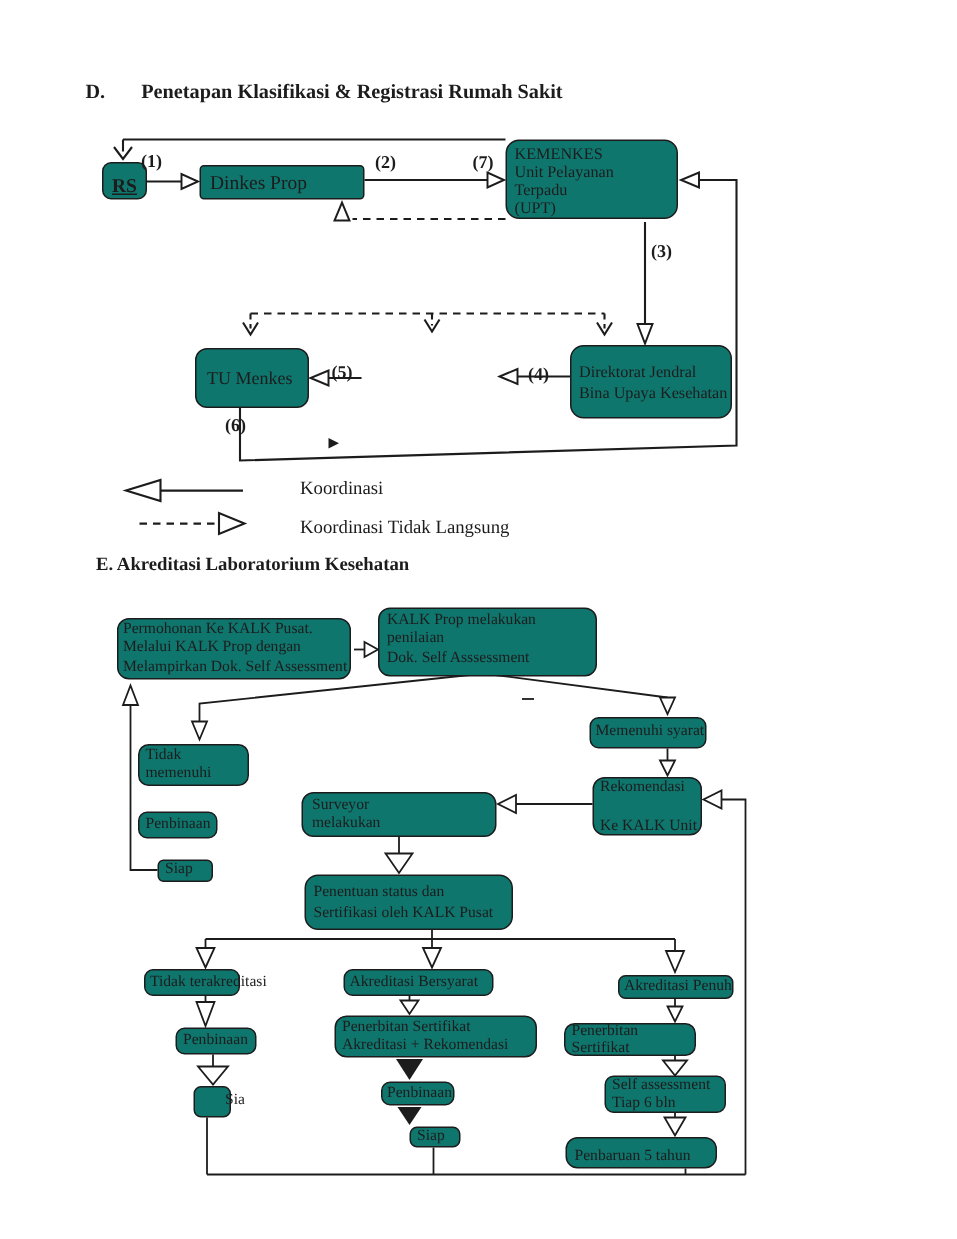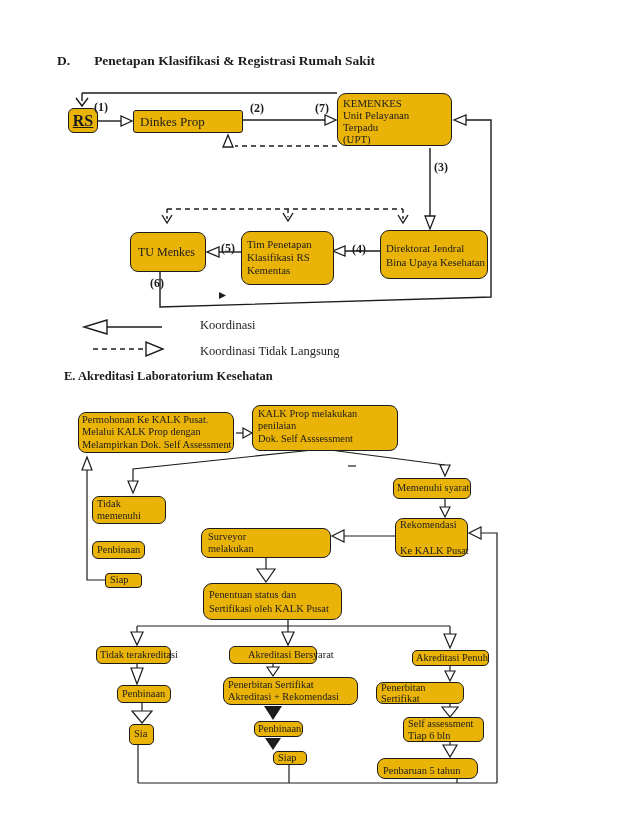--- a/index.html
+++ b/index.html
@@ -1,19 +1,19 @@
 <!DOCTYPE html>
 <html><head>
 <meta charset="utf-8">
 <style>
   html,body{margin:0;padding:0;background:#ffffff;}
   .canvas{position:relative;width:638px;height:826px;background:#ffffff;overflow:hidden;
           font-family:"Liberation Serif", serif;color:#1c1c1c;}
   svg.layer{position:absolute;left:0;top:0;width:638px;height:826px;}
-  .box{position:absolute;box-sizing:border-box;background:#eab308;border:1.4px solid #1c1c1c;
+  .box{position:absolute;box-sizing:border-box;background:#0f766e;border:1.4px solid #1c1c1c;
        border-radius:7px;color:#1c1c1c;}
   .ln{white-space:nowrap;}
   .bD{font-size:10.8px;line-height:12px;padding:3px 5px;}
   .bE{font-size:10.4px;line-height:12.4px;border-width:1.2px;padding:1px 3px;}
   .lblD{position:absolute;font-weight:bold;font-size:12px;white-space:nowrap;}
   .headD{position:absolute;left:57px;top:53px;font-weight:bold;font-size:13.5px;display:flex;gap:24px;}
   .headE{position:absolute;left:64px;top:369px;font-weight:bold;font-size:12.5px;}
   .legendLbl{position:absolute;font-size:12.5px;white-space:nowrap;}
   .vcenter{display:flex;flex-direction:column;justify-content:center;}
 </style>
@@ -111,47 +111,41 @@
       <polygon points="265,738 281,738 273,750"></polygon>
     </g>
   </svg>
 
   <div class="headD">
     <span>D.</span>
     <span>Penetapan Klasifikasi &amp; Registrasi Rumah Sakit</span>
   </div>
 
   <div class="box" style="left:68px;top:108px;width:30px;height:25px;border-radius:6px;
-       font-weight:bold;font-size:16px;display:flex;align-items:center;justify-content:center;text-decoration:underline;">
+       font-weight:bold;font-size:13px;display:flex;align-items:flex-end;justify-content:center;text-decoration:underline;">
     <span class="ln">RS</span>
   </div>
 
   <div class="box vcenter" style="left:133px;top:110px;width:110px;height:23px;border-radius:3px;
        font-size:13px;padding-left:6px;">
     <span class="ln">Dinkes Prop</span>
   </div>
 
   <div class="box bD" style="left:337px;top:93px;width:115px;height:53px;border-radius:9px;">
     <div class="ln">KEMENKES</div>
     <div class="ln">Unit Pelayanan</div>
     <div class="ln">Terpadu</div>
     <div class="ln">(UPT)</div>
   </div>
 
   <div class="box vcenter" style="left:130px;top:232px;width:76px;height:40px;border-radius:8px;
        font-size:12px;padding-left:7px;">
     <span class="ln">TU Menkes</span>
   </div>
 
-  <div class="box bD" style="left:241px;top:231px;width:93px;height:54px;border-radius:9px;
-       padding-top:6px;line-height:13px;">
-    <div class="ln">Tim Penetapan</div>
-    <div class="ln">Klasifikasi RS</div>
-    <div class="ln">Kementas</div>
-  </div>
 
   <div class="box bD vcenter" style="left:380px;top:230px;width:108px;height:49px;border-radius:9px;
        line-height:14px;">
     <div class="ln">Direktorat Jendral</div>
     <div class="ln">Bina Upaya Kesehatan</div>
   </div>
 
   <div class="lblD" style="left:94px;top:100px;">(1)</div>
   <div class="lblD" style="left:250px;top:101px;">(2)</div>
   <div class="lblD" style="left:315px;top:101px;">(7)</div>
@@ -195,34 +189,34 @@
   </div>
 
   <div class="box bE" style="left:201px;top:528px;width:130px;height:30px;border-radius:8px;padding:2px 6px;">
     <div class="ln">Surveyor</div>
     <div class="ln">melakukan</div>
   </div>
 
   <div class="box bE vcenter" style="left:395px;top:518px;width:73px;height:39px;border-radius:8px;
        line-height:13.5px;padding-left:4px;gap:12px;">
     <div class="ln">Rekomendasi</div>
-    <div class="ln">Ke KALK Pusat</div>
+    <div class="ln">Ke KALK Unit</div>
   </div>
 
   <div class="box bE vcenter" style="left:203px;top:583px;width:139px;height:37px;border-radius:9px;
        line-height:14px;padding-left:5px;">
     <div class="ln">Penentuan status dan</div>
     <div class="ln">Sertifikasi oleh KALK Pusat</div>
   </div>
 
-  <div class="box bE vcenter" style="left:96px;top:646px;width:75px;height:18px;border-radius:6px;padding-left:3px;">
+  <div class="box bE vcenter" style="left:96px;top:646px;width:64px;height:18px;border-radius:6px;padding-left:3px;">
     <span class="ln">Tidak terakreditasi</span>
   </div>
 
-  <div class="box bE vcenter" style="left:229px;top:646px;width:88px;height:18px;border-radius:6px;padding-left:18px;">
+  <div class="box bE vcenter" style="left:229px;top:646px;width:100px;height:18px;border-radius:6px;padding-left:3px;">
     <span class="ln">Akreditasi Bersyarat</span>
   </div>
 
   <div class="box bE vcenter" style="left:412px;top:650px;width:77px;height:16px;border-radius:5px;padding-left:3px;justify-content:center;">
     <span class="ln">Akreditasi Penuh</span>
   </div>
 
   <div class="box bE vcenter" style="left:117px;top:685px;width:54px;height:18px;border-radius:6px;padding-left:4px;">
     <span class="ln">Penbinaan</span>
   </div>
@@ -231,21 +225,21 @@
     <div class="ln">Penerbitan Sertifikat</div>
     <div class="ln">Akreditasi + Rekomendasi</div>
   </div>
 
   <div class="box bE" style="left:376px;top:682px;width:88px;height:22px;border-radius:7px;
        padding:0 4px;line-height:10.8px;">
     <div class="ln">Penerbitan</div>
     <div class="ln">Sertifikat</div>
   </div>
 
-  <div class="box bE vcenter" style="left:129px;top:724px;width:25px;height:21px;border-radius:5px;padding-left:4px;">
+  <div class="box bE vcenter" style="left:129px;top:724px;width:25px;height:21px;border-radius:5px;padding-left:20px;">
     <span class="ln">Sia</span>
   </div>
 
   <div class="box bE vcenter" style="left:254px;top:721px;width:49px;height:16px;border-radius:6px;padding-left:3px;">
     <span class="ln">Penbinaan</span>
   </div>
 
   <div class="box bE vcenter" style="left:273px;top:751px;width:34px;height:14px;border-radius:5px;padding-left:4px;">
     <span class="ln">Siap</span>
   </div>

